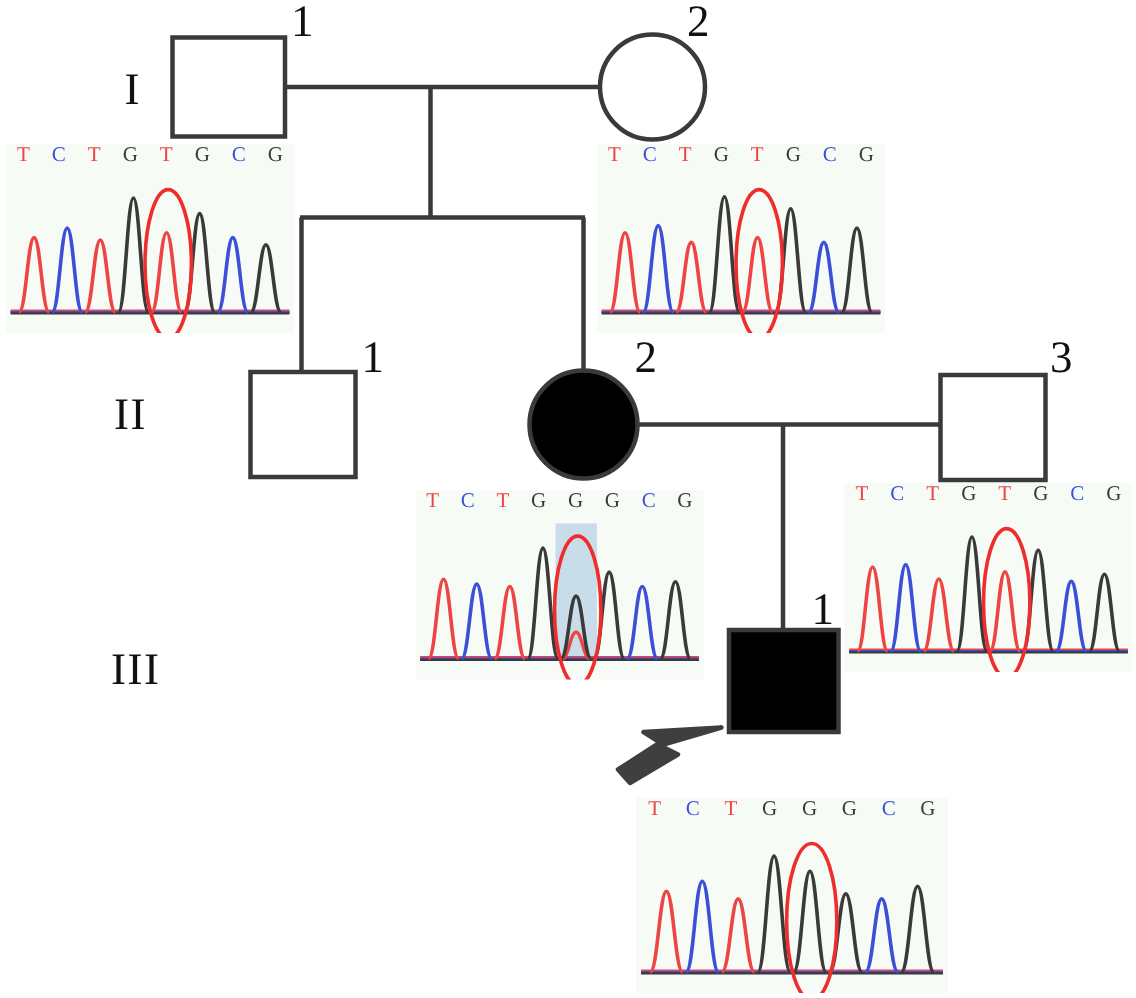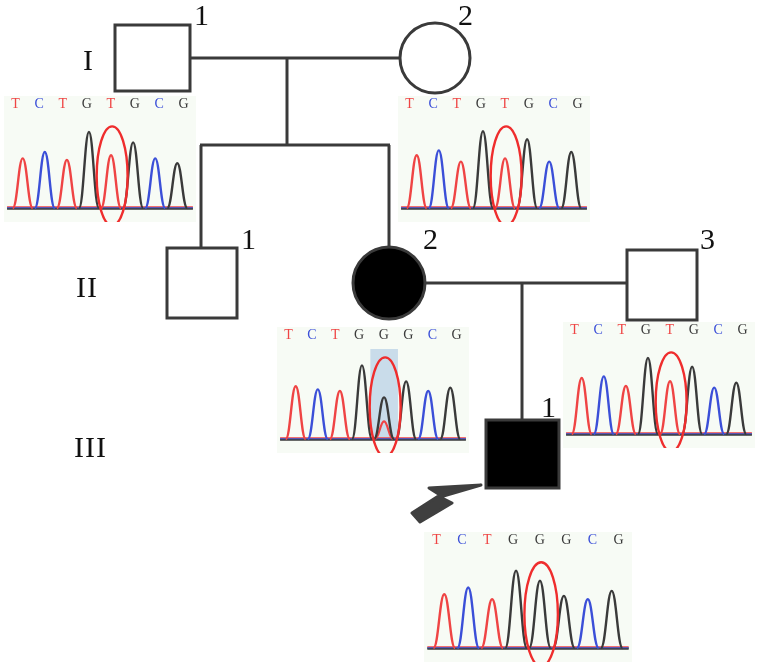--- a/index.html
+++ b/index.html
@@ -52,21 +52,21 @@
     <line x1="522" y1="283" x2="522" y2="420" stroke="#3a3a3a" stroke-width="3"></line>
 
     <rect x="486" y="420" width="73" height="68" fill="#000000" stroke="#3a3a3a" stroke-width="3"></rect>
 
     <g>
       <polygon points="481,485 440,497 452,503 420,522 412,513 440,495 429,488" fill="#3f3f3f" stroke="#3f3f3f" stroke-width="3" stroke-linejoin="round"></polygon>
     </g>
   </svg>
 
   <div class="lbl gen-label" style="left:83px;top:45px;">I</div>
-  <div class="lbl gen-label" style="left:76px;top:272px;">II</div>
+  <div class="lbl gen-label" style="left:76px;top:262px;">II</div>
   <div class="lbl gen-label" style="left:74px;top:432px;">III</div>
 
   <div class="lbl id-label" style="left:194px;top:0px;">1</div>
   <div class="lbl id-label" style="left:458px;top:0px;">2</div>
   <div class="lbl id-label" style="left:241px;top:224px;">1</div>
   <div class="lbl id-label" style="left:423px;top:224px;">2</div>
   <div class="lbl id-label" style="left:700px;top:224px;">3</div>
   <div class="lbl id-label" style="left:541px;top:392px;">1</div>
 
   <div class="chrom" id="chrom-0" style="left:4px;top:96px;width:192px;height:126px;">

